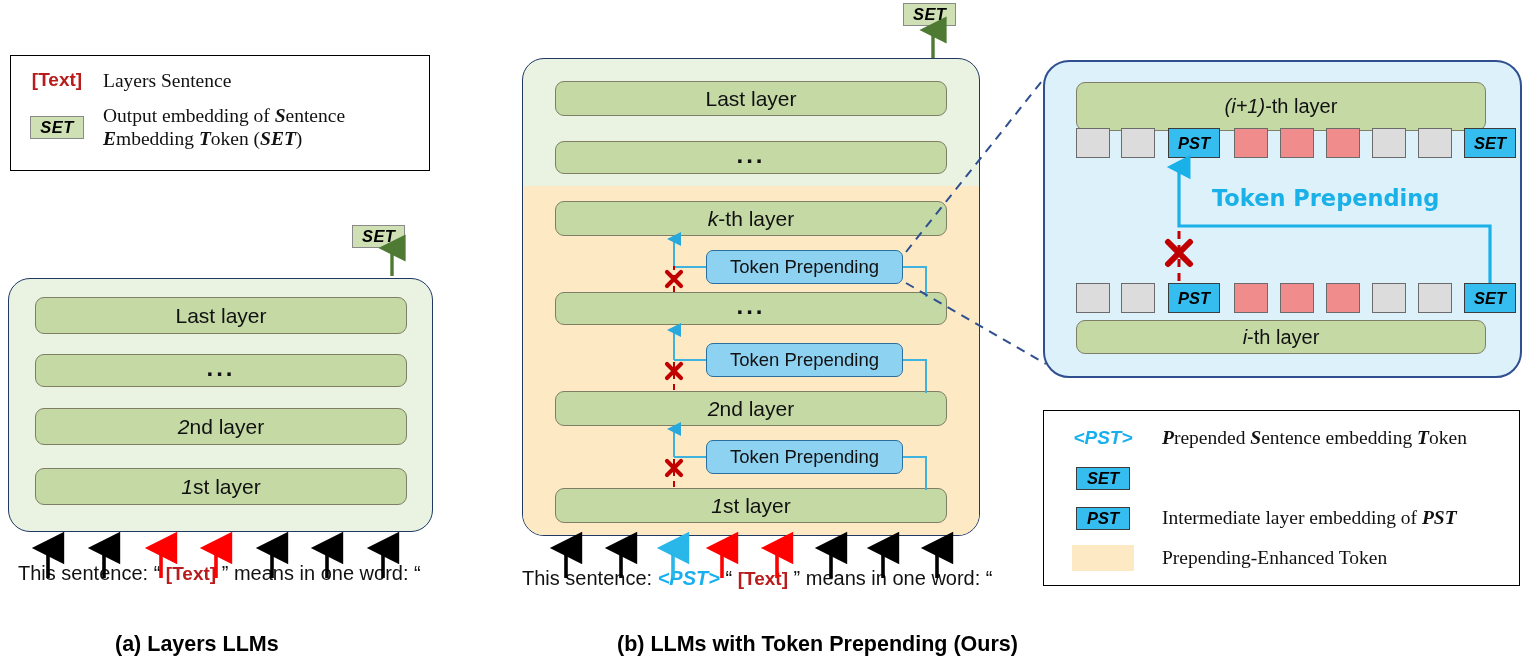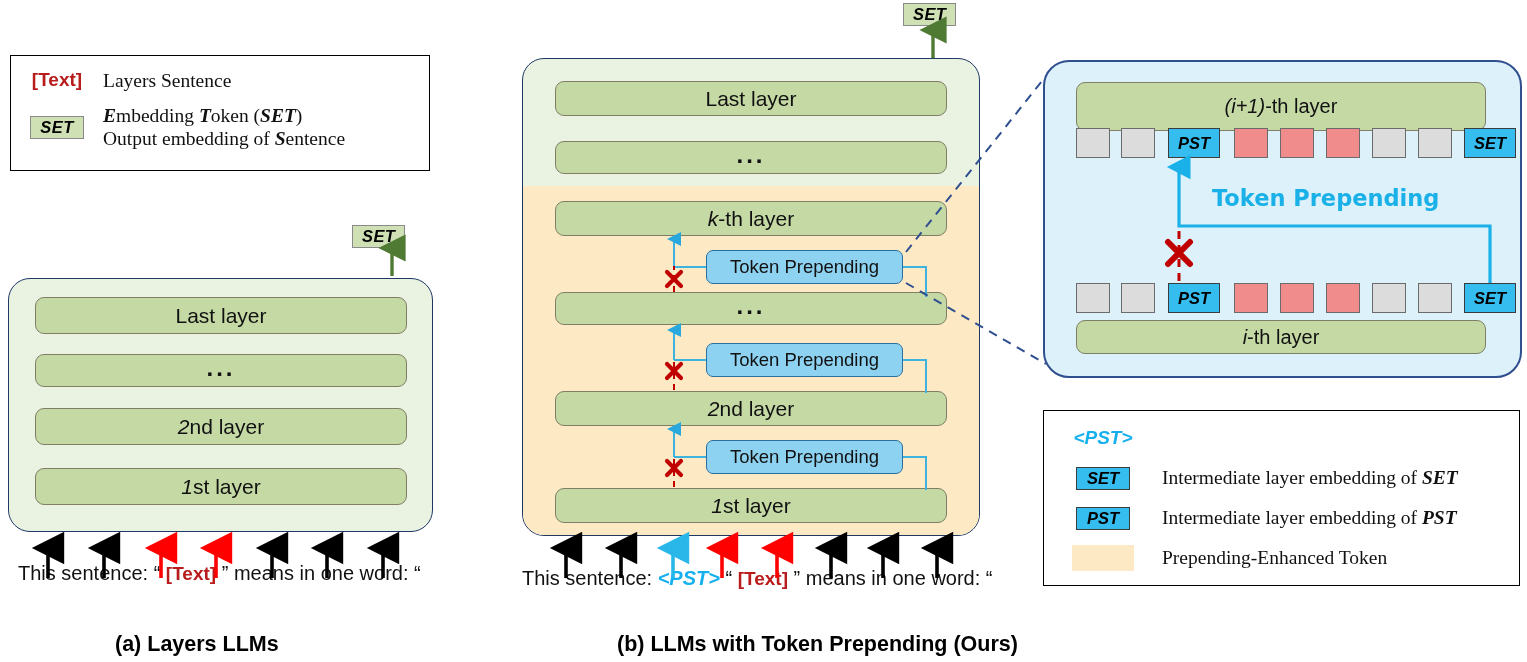--- a/index.html
+++ b/index.html
@@ -63,24 +63,24 @@
       <span class="text-tag">[Text]</span>
     </div>
     <div class="lg-text">Layers Sentence</div>
   </div>
   <div class="lg-row" style="margin-top:12px;">
     <div class="lg-key" style="padding-top:12px;">
       <span class="set-chip-green">SET</span>
     </div>
     <div>
       <div class="lg-text">
-        <span class="b">E</span>mbedding <span class="b">T</span>oken (<span class="b">SET</span>)
+        Output embedding of <span class="b">S</span>entence
       </div>
       <div class="lg-text">
-        Output embedding of <span class="b">S</span>entence
+        <span class="b">E</span>mbedding <span class="b">T</span>oken (<span class="b">SET</span>)
       </div>
     </div>
   </div>
 </div>
 
 <div class="abs" style="left:0;top:220px;width:440px;height:400px;">
 
   <div class="abs" style="left:352px;top:5px;">
     <span class="set-chip-green">SET</span>
   </div>
@@ -173,27 +173,27 @@
   <div class="tok blue" style="left:388px;">SET</div>
 </div>
 
 <div class="tp-label" style="left:1212px;top:185px;">Token Prepending</div>
 
 <div class="abs" id="legend-b">
   <div class="lgb-row" style="margin-top:7px;">
     <div class="lgb-key">
       <span class="pst-key">&lt;PST&gt;</span>
     </div>
+    <div class="lgb-text">
+      <span class="b">P</span>repended <span class="b">S</span>entence embedding <span class="b">T</span>oken
+    </div>
   </div>
   <div class="lgb-row">
     <div class="lgb-key">
       <span class="chip-blue">SET</span>
-    </div>
-    <div class="lgb-text">
-      Intermediate layer embedding of <span class="b">SET</span>
     </div>
   </div>
   <div class="lgb-row">
     <div class="lgb-key">
       <span class="chip-blue">PST</span>
     </div>
     <div class="lgb-text">
       Intermediate layer embedding of <span class="b">PST</span>
     </div>
   </div>

